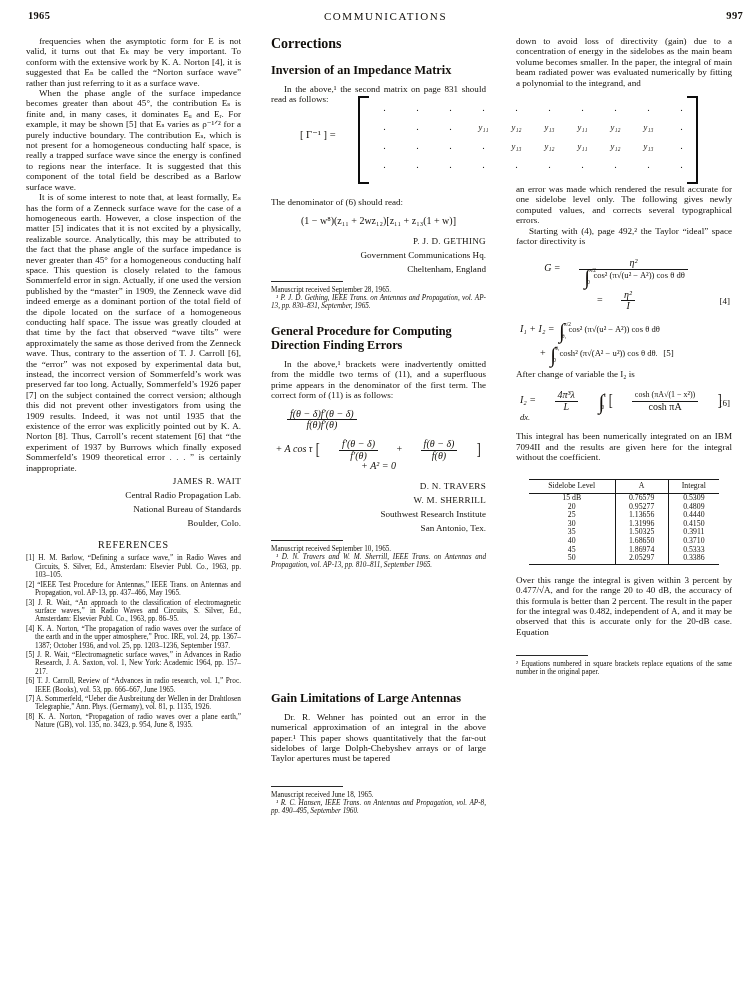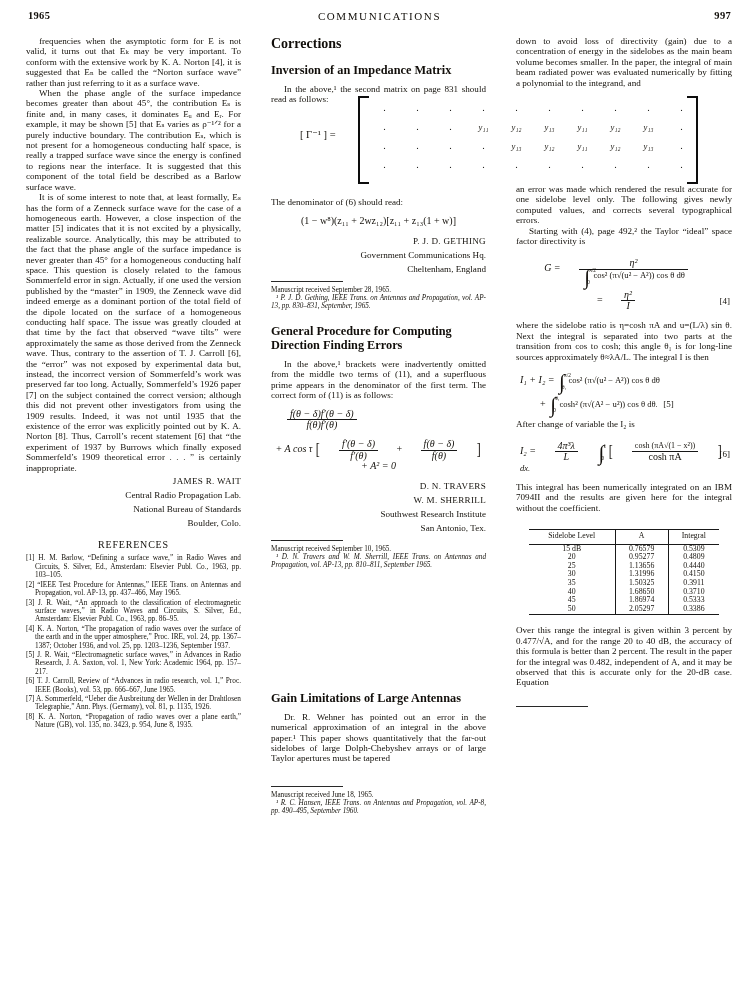--- a/index.html
+++ b/index.html
@@ -22,21 +22,21 @@
     background: #fdfdfb;
     padding: 0;
     box-sizing: border-box;
     filter: contrast(1.04);
   }
   
   .runhead {
     position: absolute;
     top: 10px;
     left: 28px;
-    right: 24px;
+    right: 12px;
     height: 16px;
     font-size: 10.5px;
     letter-spacing: 0.3px;
   }
   .runhead .folio-left { position: absolute; left: 0; top: 0; font-weight: bold; }
   .runhead .folio-right { position: absolute; right: 0; top: 0; font-weight: bold; }
   .runhead .runtitle {
     position: absolute; left: 0; right: 0; top: 0;
     text-align: center;
     letter-spacing: 1.6px;
@@ -365,21 +365,20 @@
       </div>
       <div class="eq" style="margin-top:4px;position:relative">
         <span>=</span>
         <span class="frac">
           <span class="num mi">η²</span>
           <span class="den mi">I</span>
         </span>
         <span style="position:absolute;right:2px;top:6px;font-size:9px">[4]</span>
       </div>
 
-      <p class="cont" style="margin-top:6px">where the sidelobe ratio is η=cosh πA and u=(L/λ) sin θ. Next the integral is separated into two parts at the transition from cos to cosh; this angle θ₁ is for long-line sources approximately θ≈λA/L. The integral I is then</p>
 
       <div class="eq" style="margin-top:13px;text-align:left;padding-left:4px">
         <span class="mi">I₁ + I₂ =</span>
         <span class="intg">∫<span class="lim-up">π/2</span><span class="lim-dn">θ₁</span></span>
         <span style="font-size:8.6px">cos² (π√(u² − A²)) cos θ dθ</span>
       </div>
       <div class="eq" style="margin-top:13px;text-align:left;padding-left:24px;position:relative">
         <span>+</span>
         <span class="intg">∫<span class="lim-up">θ₁</span><span class="lim-dn">0</span></span>
         <span style="font-size:8.6px">cosh² (π√(A² − u²)) cos θ dθ.</span>
@@ -459,20 +458,23 @@
               <td>0.3386</td>
             </tr>
           </tbody>
         </table>
         <div class="dt-outer-bot"></div>
       </div>
 
       <p class="cont" style="margin-top:10px">Over this range the integral is given within 3 percent by 0.477/√A, and for the range 20 to 40 dB, the accuracy of this formula is better than 2 percent. The result in the paper for the integral was 0.482, independent of A, and it may be observed that this is accurate only for the 20-dB case. Equation</p>
 
       <hr class="fnrule" style="margin-top:18px">
+      <div class="fn">
+        <span>² Equations numbered in square brackets replace equations of the same number in the original paper.</span>
+      </div>
     </div>
   </div>
 
   <div class="matrix-wrap">
     <span class="mx-label">[ Γ⁻¹ ] =</span>
     <div class="mx-body">
       <div class="mx-bracket-l"></div>
       <div class="mx-bracket-r"></div>
       <table class="mx">
         <tbody>

